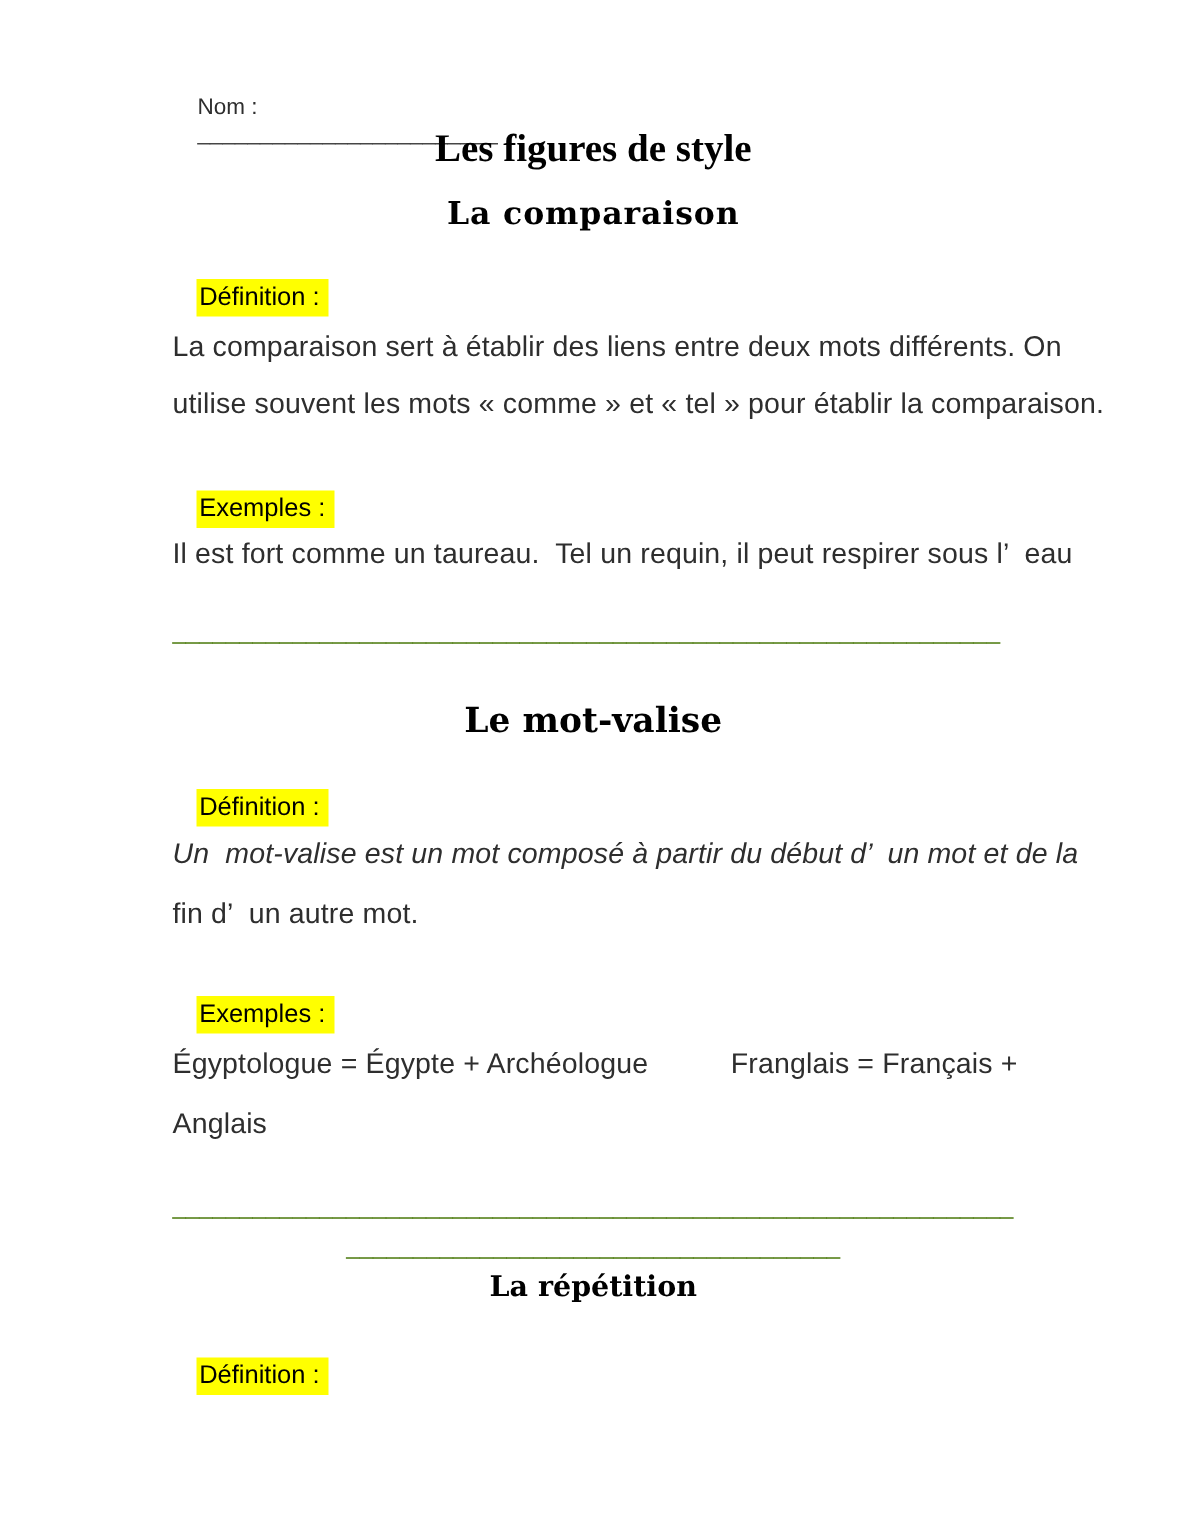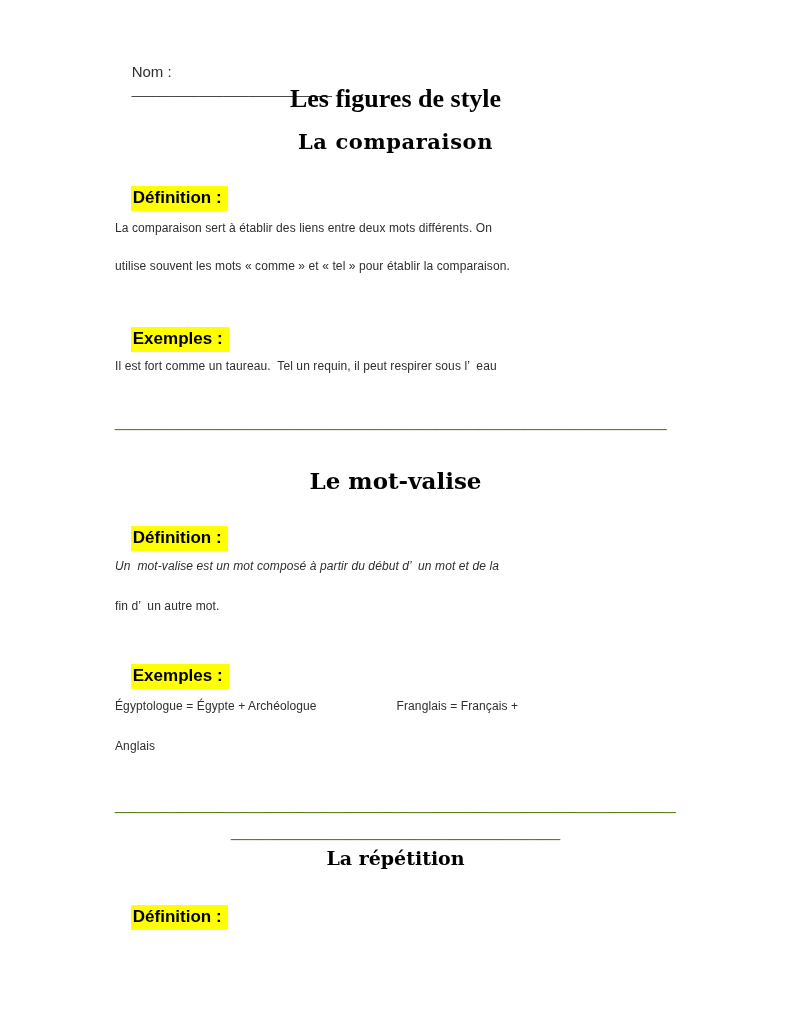--- a/index.html
+++ b/index.html
@@ -9,21 +9,21 @@
     font-family: "Liberation Sans", sans-serif;
     overflow: hidden;
   }
   .page {
     position: relative;
     width: 791px; height: 1024px;
     background: #ffffff;
   }
   .abs { position: absolute; white-space: pre; }
   .body-text {
-    font-size: 12px;
+    font-size: 19px;
     color: #2e2e2e;
     letter-spacing: 0.1px;
   }
   .nom-line { top: 46px; left: 115px; font-size: 15px; color: #2e2e2e; }
   .nom-blank { color: #3d3d3d; letter-spacing: 0; }
   .doc-title {
     top: 84px; left: 0; right: 0;
     text-align: center;
     font-family: Liberation Serif, serif;
     font-weight: bold;
@@ -35,38 +35,38 @@
     text-align: center;
     font-family: "DejaVu Serif", serif;
     font-weight: bold;
     color: #000000;
   }
   .heading-1 { top: 129px; font-size: 21px; letter-spacing: 0.6px; }
   .heading-2 { top: 467px; font-size: 23px; }
   .heading-3 { top: 847px; font-size: 19px; }
   .hl-label {
     display: inline-block;
-    font-weight: bold;
+    font-weight: normal;
     font-size: 17px;
     color: #000000;
     padding: 2px 6px 3px 2px;
   }
   .def1 { top: 168px; left: 113px; }
   .p1l1 { top: 221px; left: 115px; }
   .p1l2 { top: 259px; left: 115px; }
   .ex1  { top: 309px; left: 113px; }
   .ex1l { top: 359px; left: 115px; }
   .blank { color: #4d7c0f; font-size: 16px; letter-spacing: 0; }
   .blank1a { top: 413px; left: 115px; }
   .blank1b { top: 440px; left: 115px; }
   .def2 { top: 508px; left: 113px; }
   .p2l1 { top: 559px; left: 115px; font-style: italic; }
   .p2l2 { top: 599px; left: 115px; text-align: right; }
   .ex2  { top: 646px; left: 113px; }
-  .ex2l { top: 699px; left: 115px; display: flex; gap: 80px; }
+  .ex2l { top: 699px; left: 115px; display: flex; gap: 55px; }
   .ex2cont { top: 739px; left: 115px; }
   .blank2a { top: 796px; left: 115px; }
   .blank2b { top: 823px; left: 0; right: 0; text-align: center; }
   .def3 { top: 887px; left: 113px; }
 </style>
 </head>
 <body>
 
 <div class="page">
 

